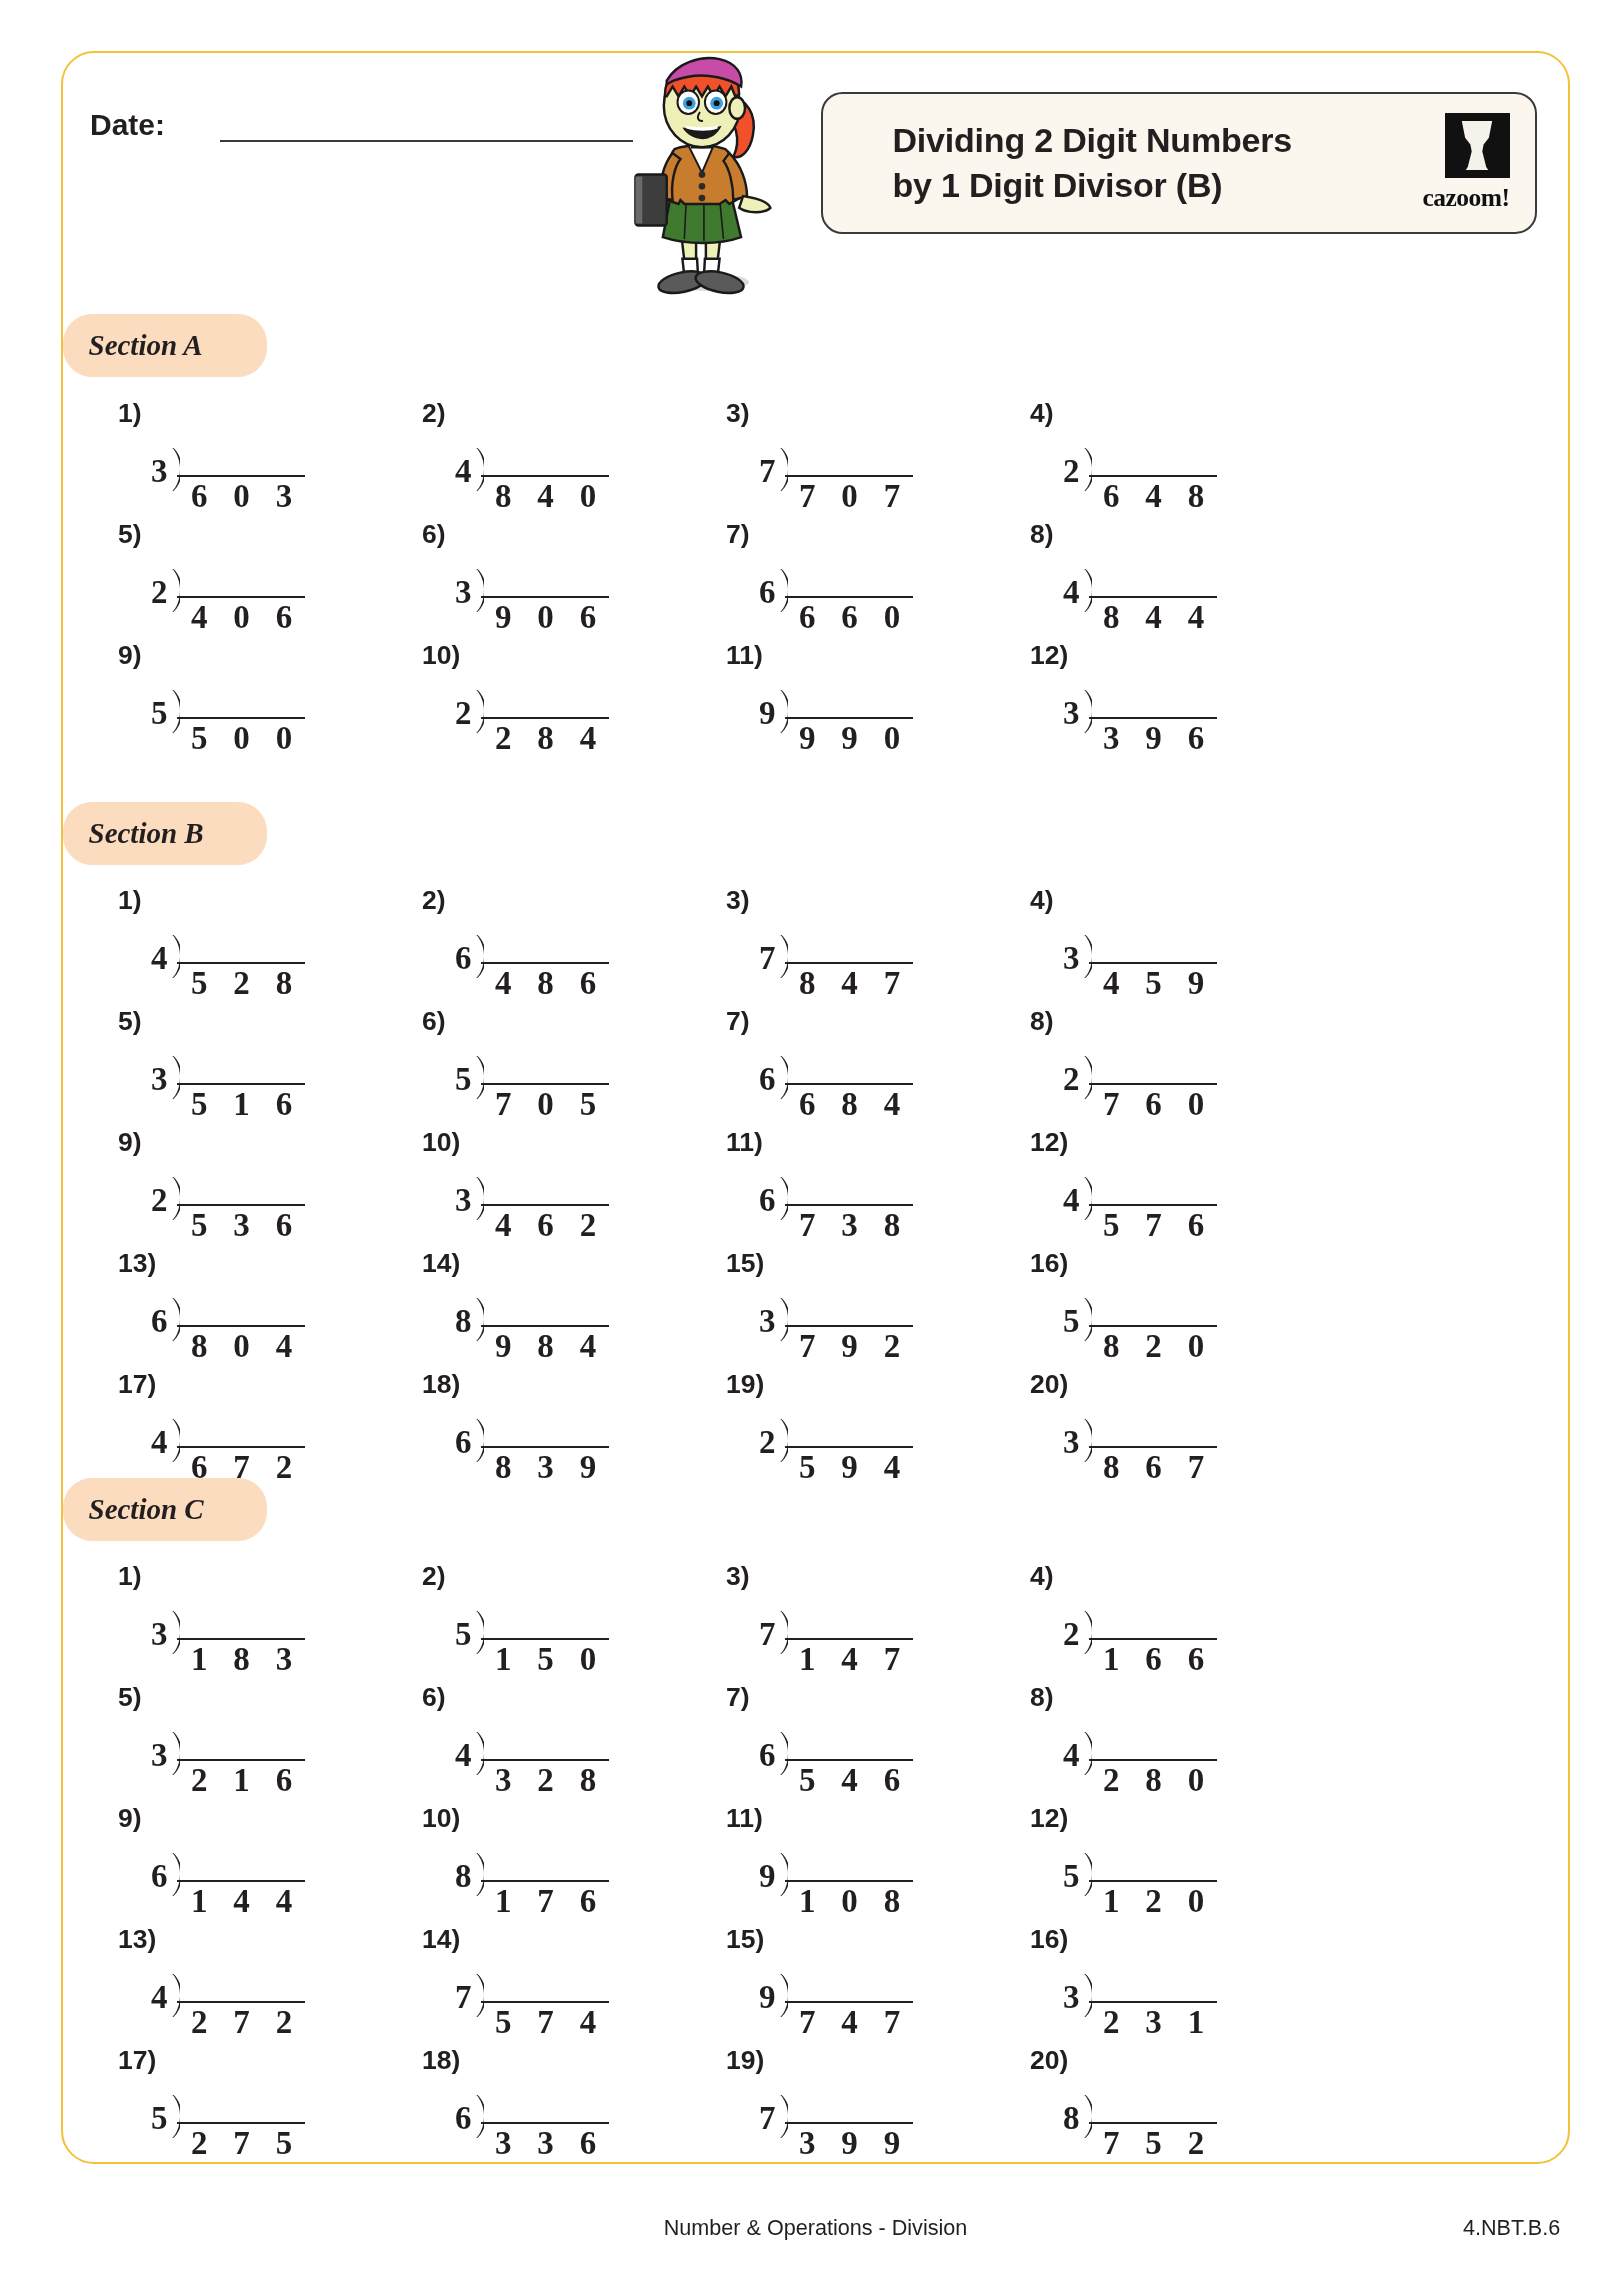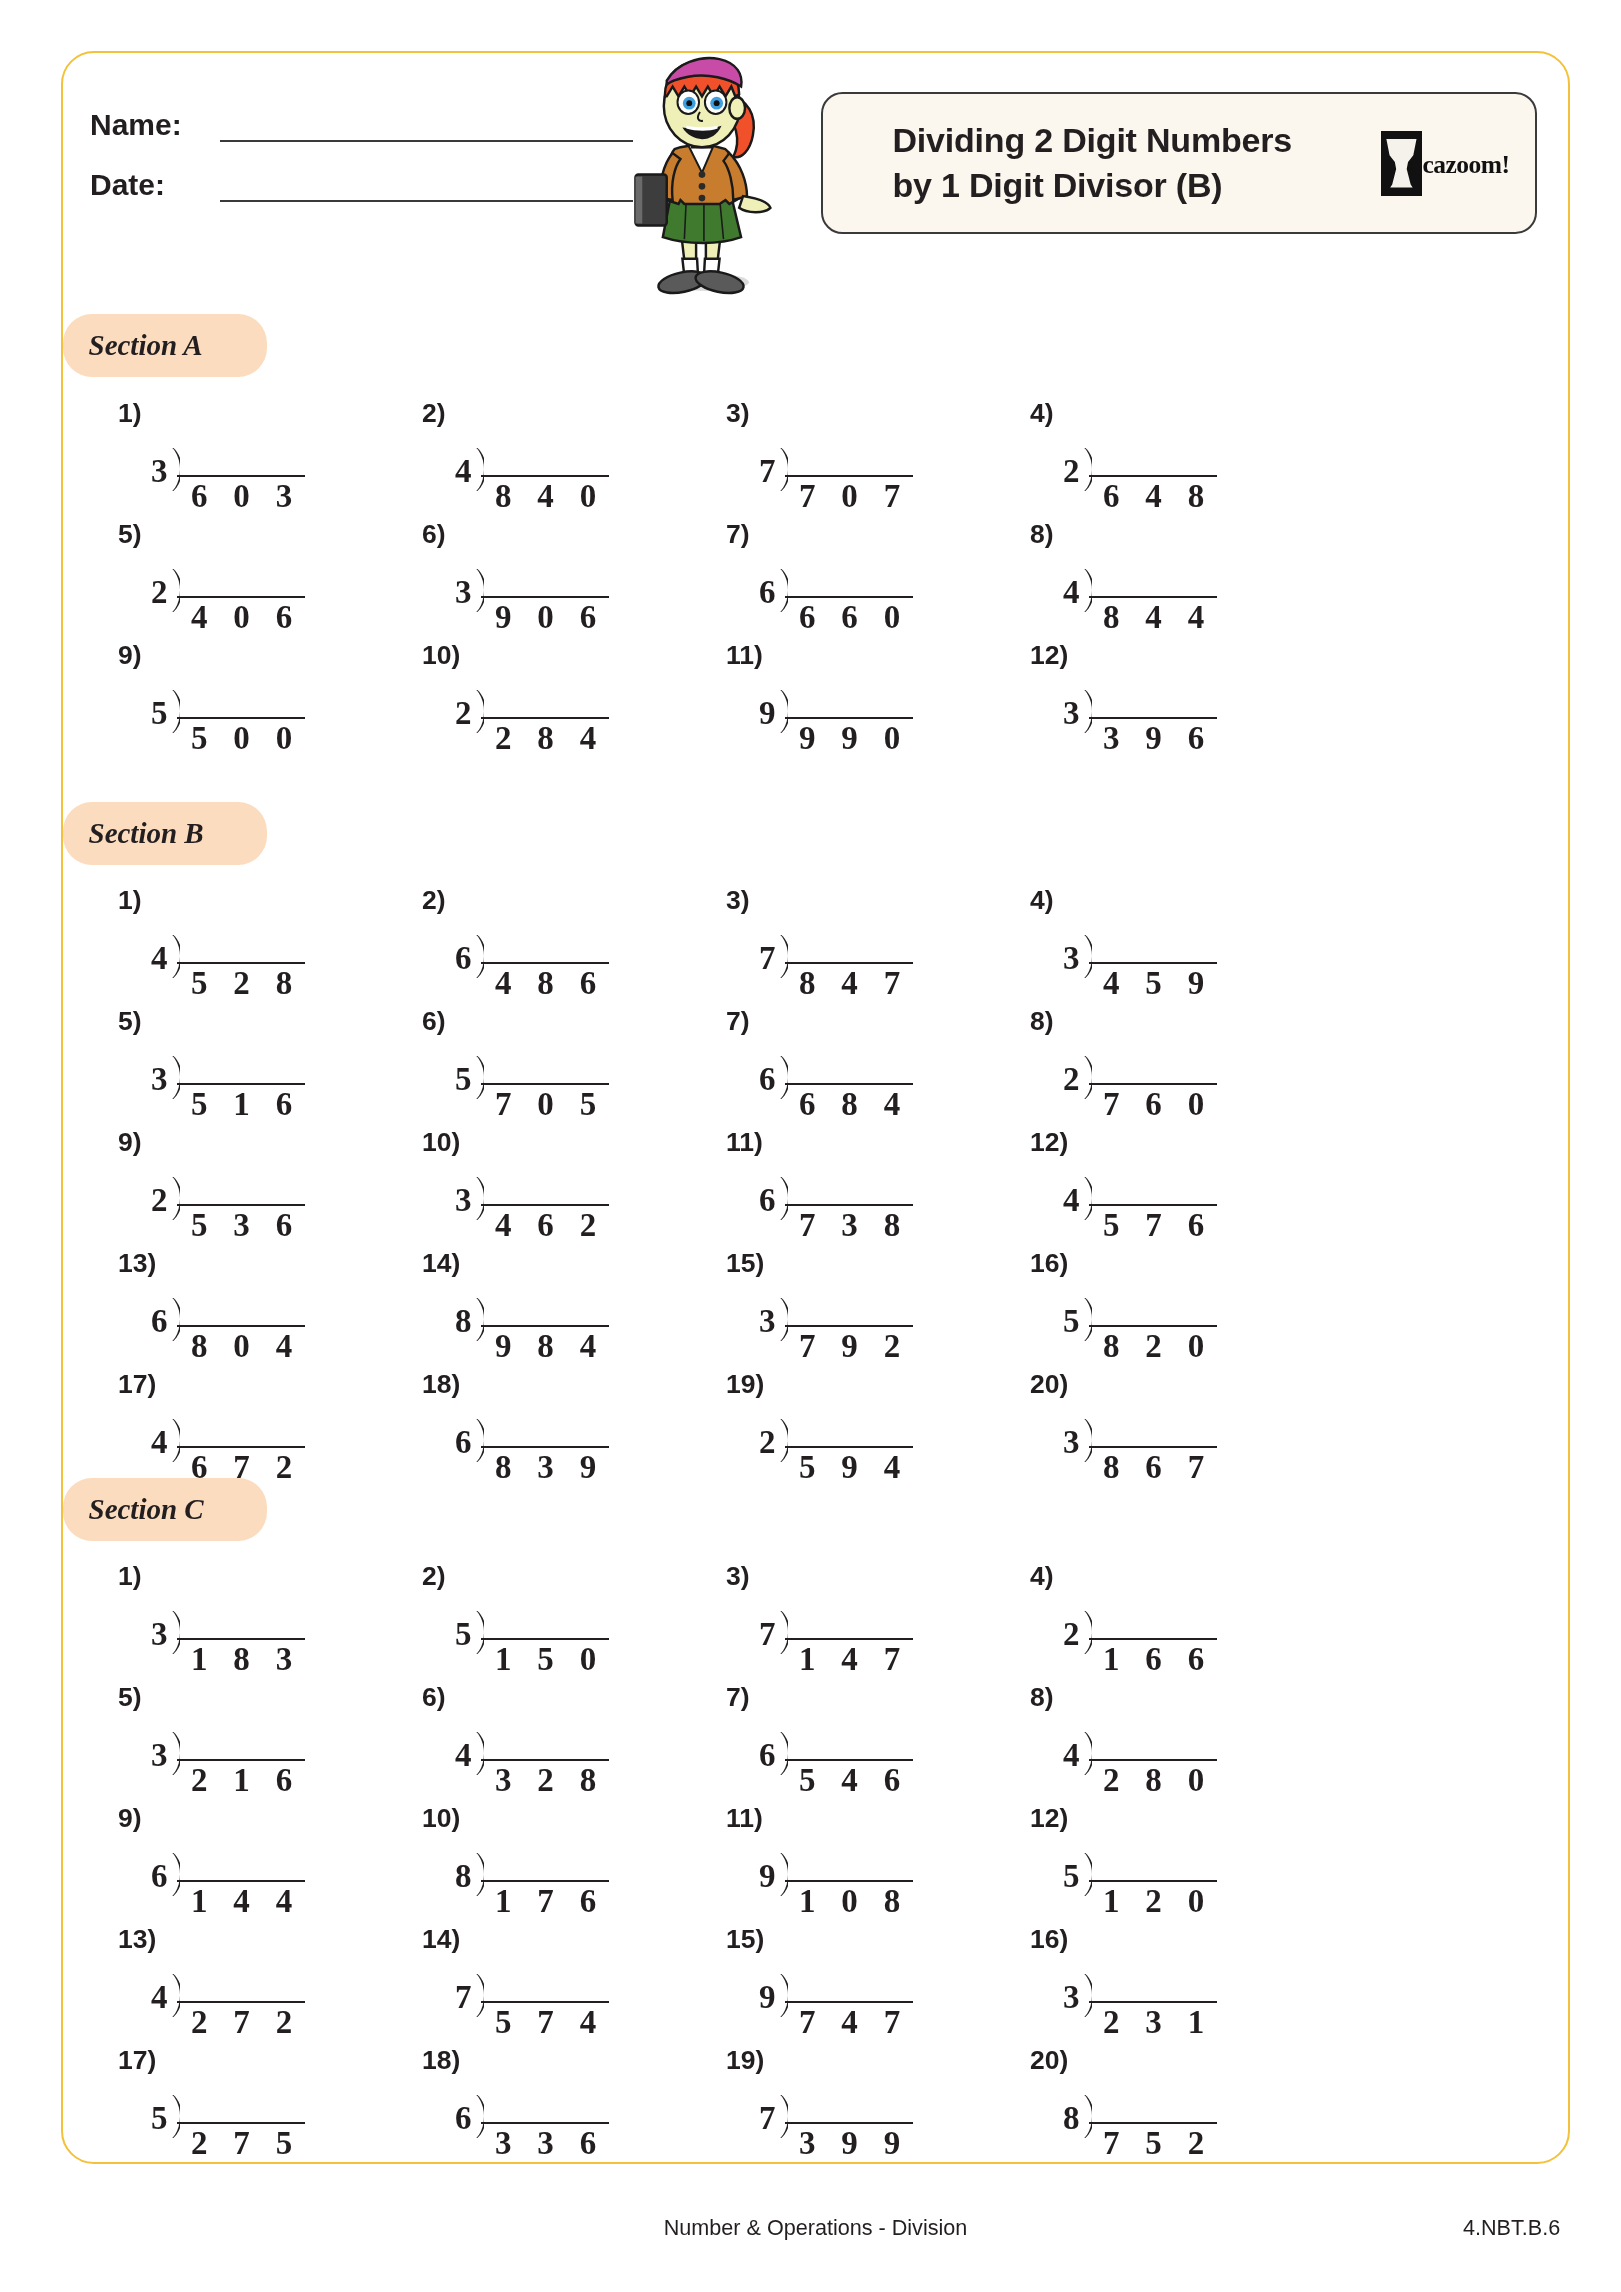--- a/index.html
+++ b/index.html
@@ -92,22 +92,22 @@
     font-weight: bold;
     line-height: 1.32;
     color: #231f20;
     letter-spacing: -0.2px;
     margin-left: 44px;
   }
   .logo {
     width: 129px;
     flex: none;
     display: flex;
-    flex-direction: row;
-    align-items: center;
+    flex-direction: column;
+    align-items: flex-end;
   }
   .logo-mark {
     width: 65px;
     height: 65px;
     background: #111111;
     display: flex;
     align-items: center;
     justify-content: center;
   }
   .logo-cup {
@@ -238,24 +238,20 @@
 </style>
 </head>
 <body>
 
 <div class="page-frame"></div>
 
 <div class="header">
 
   <div class="namedate">
     <div class="nd-row">
-      <div class="nd-label">Name:</div>
-      <div class="nd-line"></div>
-    </div>
-    <div class="nd-row">
       <div class="nd-label">Date:</div>
       <div class="nd-line"></div>
     </div>
   </div>
 
   <div class="mascot">
     <svg viewBox="0 0 185 260" width="181" height="255">
 
       <ellipse cx="100" cy="236" rx="42" ry="9" fill="#cfcfcf" opacity="0.75"></ellipse>
 

